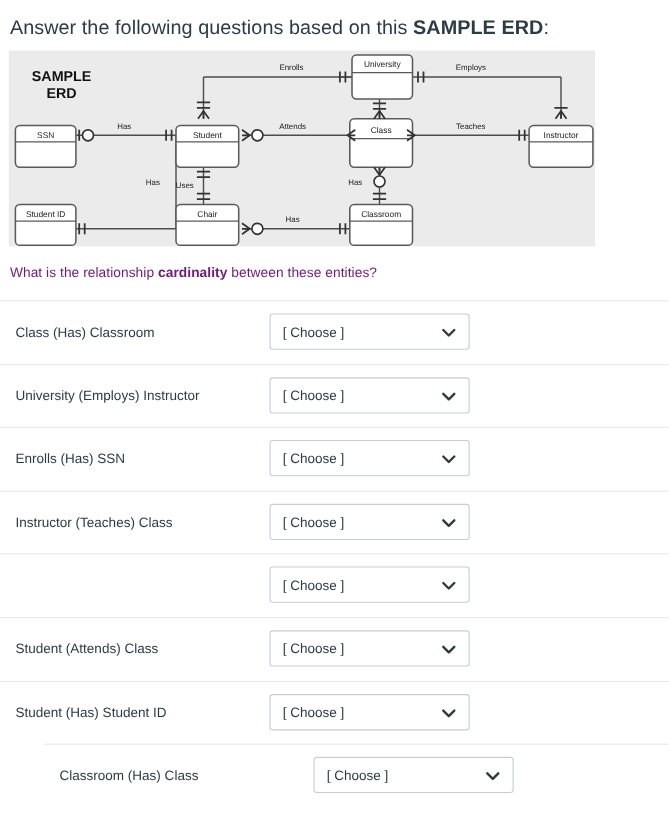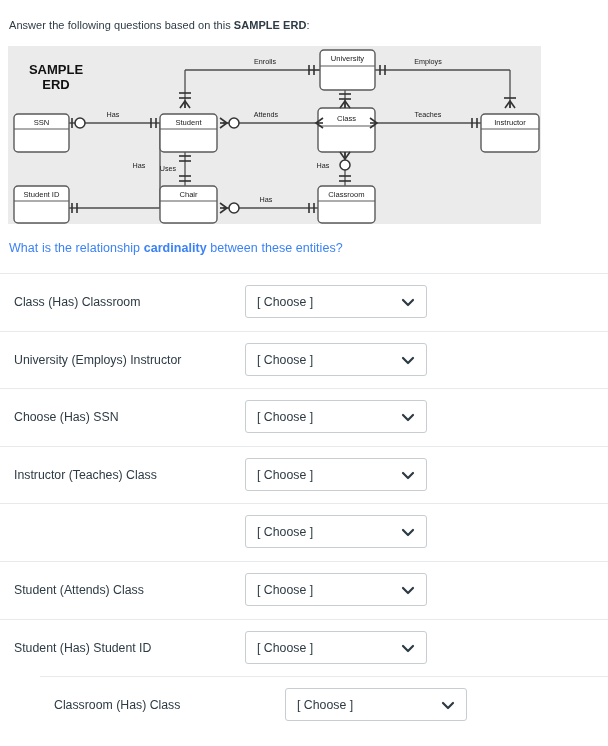--- a/index.html
+++ b/index.html
@@ -14,21 +14,21 @@
     color: #2d3b45;
     overflow: hidden;
     position: relative;
   }
 
   
   .intro {
     position: absolute;
     left: 9px;
     top: 17px;
-    font-size: 11px;
+    font-size: 18px;
     line-height: 16px;
     color: #2d3b45;
     letter-spacing: 0.05px;
     white-space: nowrap;
   }
   .intro b { font-weight: bold; }
 
   
   .erd-panel {
     position: absolute;
@@ -52,21 +52,21 @@
     color: #111111;
   }
 
   
   .cardinality-q {
     position: absolute;
     left: 9px;
     top: 240px;
     font-size: 12.5px;
     line-height: 16px;
-    color: #3b82f6;
+    color: #701a75;
     letter-spacing: 0.05px;
     white-space: nowrap;
   }
   .cardinality-q b { font-weight: bold; }
 
   
   .rows {
     position: absolute;
     left: 0;
     top: 273px;
@@ -357,21 +357,21 @@
       <span class="dropdown-text">[ Choose ]</span>
       <span class="chevron">
         <svg width="14" height="13" viewBox="0 0 14 13">
             <path d="M2 4 L7 9 L12 4" fill="none" stroke="#2d3b45" stroke-width="2.2" stroke-linecap="round" stroke-linejoin="round"></path>
           </svg>
       </span>
     </div>
   </div>
 
   <div class="qrow">
-    <div class="qrow-label">Choose (Has) SSN</div>
+    <div class="qrow-label">Enrolls (Has) SSN</div>
     <div class="dropdown">
       <span class="dropdown-text">[ Choose ]</span>
       <span class="chevron">
         <svg width="14" height="13" viewBox="0 0 14 13">
             <path d="M2 4 L7 9 L12 4" fill="none" stroke="#2d3b45" stroke-width="2.2" stroke-linecap="round" stroke-linejoin="round"></path>
           </svg>
       </span>
     </div>
   </div>
 

